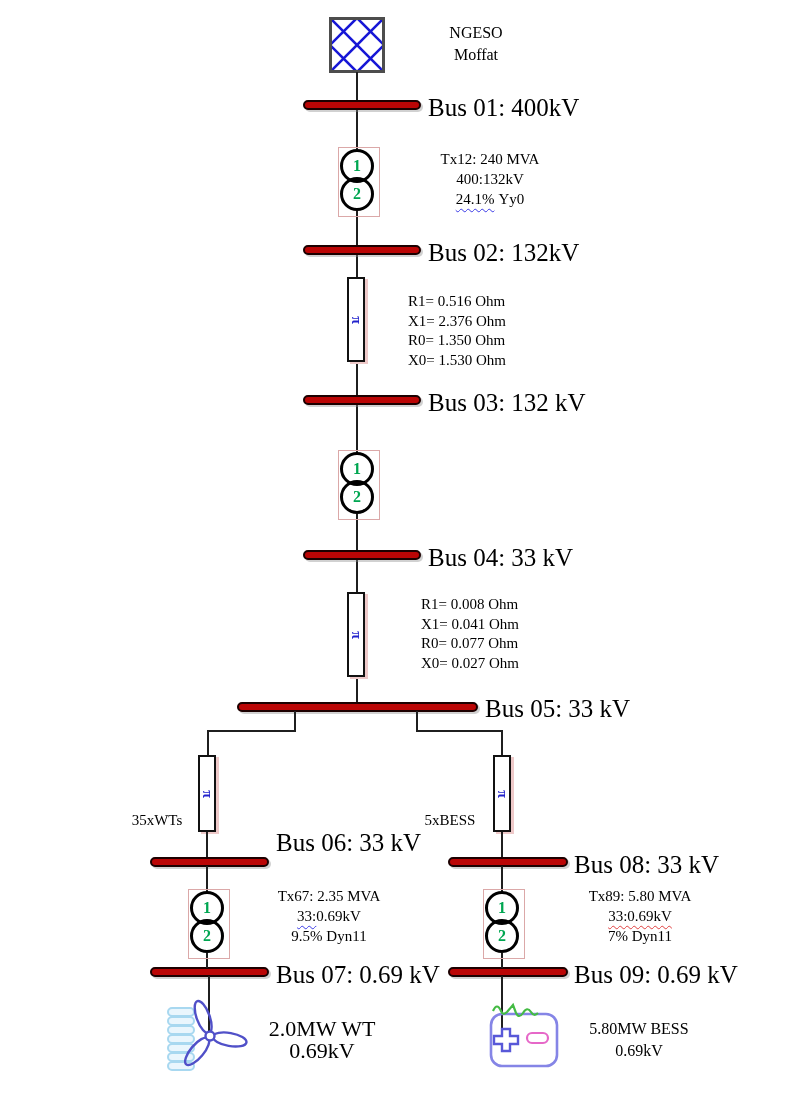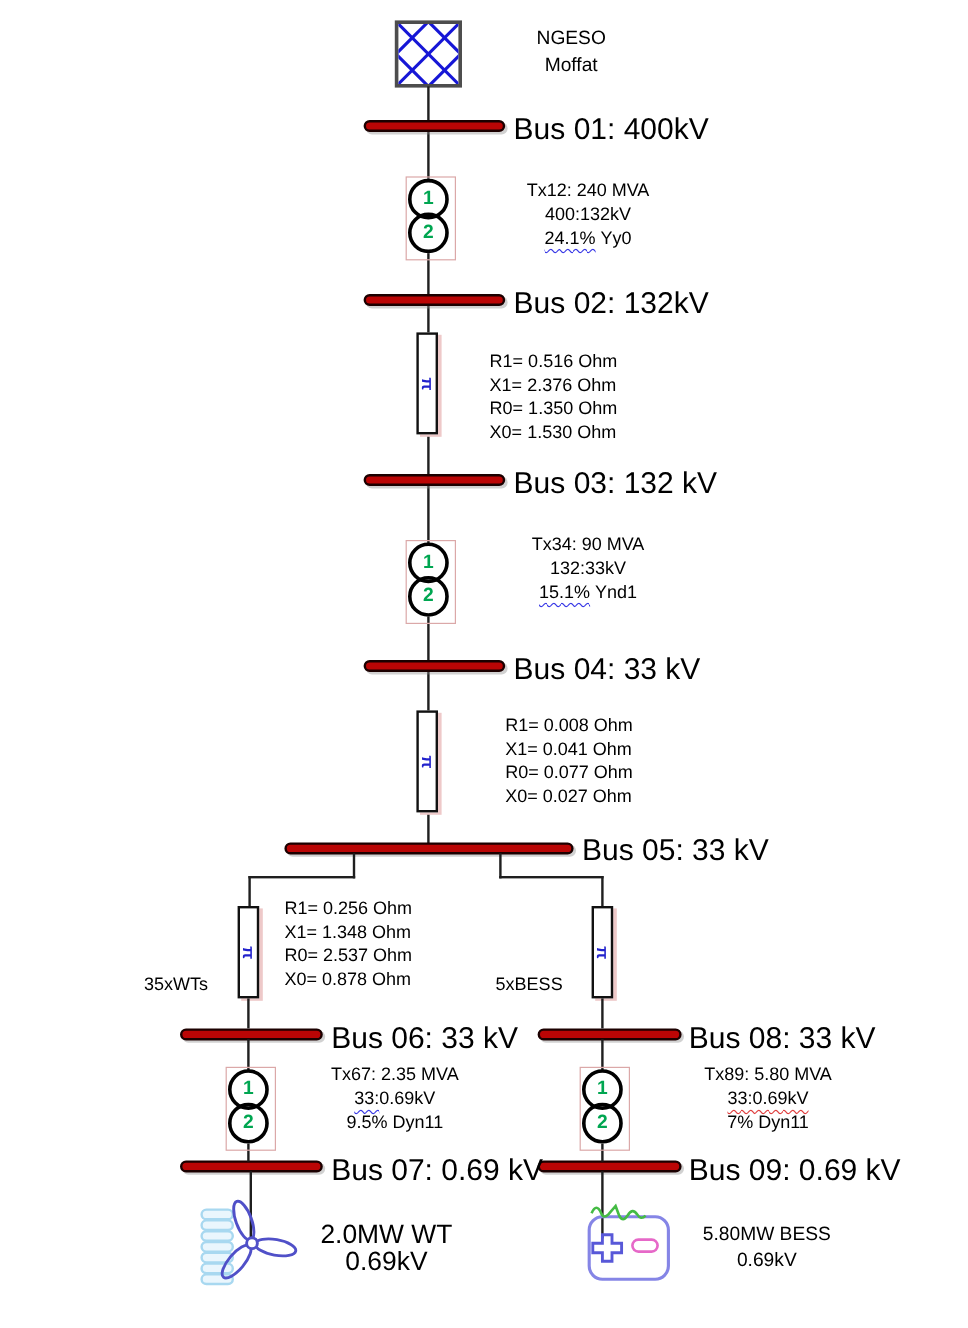--- a/index.html
+++ b/index.html
@@ -1,18 +1,18 @@
 <!DOCTYPE html>
 <html><head>
 <meta charset="utf-8">
 <style>
   html,body { margin:0; padding:0; background:#ffffff; }
   #canvas {
     position:relative; width:807px; height:1107px; background:#ffffff;
-    font-family:Liberation Sans, sans-serif; color:#000; overflow:hidden;
+    font-family:Liberation Serif, serif; color:#000; overflow:hidden;
   }
   .bus {
     position:absolute; height:6px; background:#bb0505;
     border:2px solid #1c0000; border-radius:5px;
     box-shadow:2px 2px 0 rgba(140,140,140,.4);
   }
   .bus-label { position:absolute; font-size:25px; white-space:nowrap; }
   .vline { position:absolute; width:2px; background:#1f1f1f; }
   .hline { position:absolute; height:2px; background:#1f1f1f; }
   .pi-line {
@@ -23,21 +23,21 @@
   .pi-glyph { color:#2222cc; font-weight:bold; font-size:14px; transform:rotate(90deg); }
   .tx-rect { position:absolute; border:1px solid #dba8a8; background:transparent; }
   .tx-circle {
     position:absolute; width:34px; height:34px; border-radius:50%;
     border:3px solid #000; background:transparent; box-sizing:border-box;
     display:flex; align-items:center; justify-content:center;
     font-size:16px; font-weight:bold; color:#00a651;
   }
   .lbl { position:absolute; font-size:15px; line-height:19.5px; white-space:nowrap; }
   .center { text-align:center; }
-  .right { text-align:left; }
+  .right { text-align:center; }
   .sq-blue { text-decoration:underline; text-decoration-style:wavy;
              text-decoration-color:#3a3ae6; text-decoration-thickness:1px; text-underline-offset:4px; }
   .sq-red  { text-decoration:underline; text-decoration-style:wavy;
              text-decoration-color:#e04040; text-decoration-thickness:1px; text-underline-offset:4px; }
   .after-mark { margin-left:4px; }
   .block-line { display:block; }
   svg { position:absolute; overflow:visible; }
 </style>
 </head>
 <body>
@@ -84,21 +84,21 @@
   <div class="bus" style="left:150px;top:857px;width:115px"></div>
   <div class="bus" style="left:150px;top:967px;width:115px"></div>
   <div class="bus" style="left:448px;top:857px;width:116px"></div>
   <div class="bus" style="left:448px;top:967px;width:116px"></div>
 
   <div class="bus-label" style="left:428px;top:94px">Bus 01: 400kV</div>
   <div class="bus-label" style="left:428px;top:239px">Bus 02: 132kV</div>
   <div class="bus-label" style="left:428px;top:389px">Bus 03: 132 kV</div>
   <div class="bus-label" style="left:428px;top:544px">Bus 04: 33 kV</div>
   <div class="bus-label" style="left:485px;top:695px">Bus 05: 33 kV</div>
-  <div class="bus-label" style="left:276px;top:851px">Bus 06: 33 kV</div>
+  <div class="bus-label" style="left:276px;top:829px">Bus 06: 33 kV</div>
   <div class="bus-label" style="left:276px;top:961px">Bus 07: 0.69 kV</div>
   <div class="bus-label" style="left:574px;top:851px">Bus 08: 33 kV</div>
   <div class="bus-label" style="left:574px;top:961px">Bus 09: 0.69 kV</div>
 
   <div class="tx-rect" style="left:338px;top:147px;width:40px;height:68px"></div>
   <div class="tx-circle" style="left:340px;top:149px">
       <span>1</span>
     </div>
   <div class="tx-circle" style="left:340px;top:177px">
       <span>2</span>
@@ -119,25 +119,20 @@
     <span class="block-line">X0= 1.530 Ohm</span>
   </div>
 
   <div class="tx-rect" style="left:338px;top:450px;width:40px;height:68px"></div>
   <div class="tx-circle" style="left:340px;top:452px">
       <span>1</span>
     </div>
   <div class="tx-circle" style="left:340px;top:480px">
       <span>2</span>
     </div>
-  <div class="lbl center" style="left:415px;top:444px;width:150px;line-height:20px;">
-    <span class="block-line">Tx34: 90 MVA</span>
-    <span class="block-line">132:33kV</span>
-    <span class="block-line"><span class="sq-blue">15.1%</span><span class="after-mark">Ynd1</span></span>
-  </div>
 
   <div class="pi-line" style="left:347px;top:592px;height:81px">
       <span class="pi-glyph">π</span>
     </div>
   <div class="lbl" style="left:421px;top:595px">
     <span class="block-line">R1= 0.008 Ohm</span>
     <span class="block-line">X1= 0.041 Ohm</span>
     <span class="block-line">R0= 0.077 Ohm</span>
     <span class="block-line">X0= 0.027 Ohm</span>
   </div>
@@ -145,26 +140,20 @@
   <div class="vline" style="left:294px;top:711px;height:21px"></div>
   <div class="hline" style="left:207px;top:730px;width:89px"></div>
   <div class="vline" style="left:207px;top:730px;height:26px"></div>
   <div class="vline" style="left:416px;top:711px;height:21px"></div>
   <div class="hline" style="left:416px;top:730px;width:87px"></div>
   <div class="vline" style="left:501px;top:730px;height:26px"></div>
 
   <div class="pi-line" style="left:198px;top:755px;height:73px">
       <span class="pi-glyph">π</span>
     </div>
-  <div class="lbl" style="left:237px;top:748px">
-    <span class="block-line">R1= 0.256 Ohm</span>
-    <span class="block-line">X1= 1.348 Ohm</span>
-    <span class="block-line">R0= 2.537 Ohm</span>
-    <span class="block-line">X0= 0.878 Ohm</span>
-  </div>
   <div class="lbl right" style="left:120px;top:811px;width:74px">35xWTs</div>
 
   <div class="pi-line" style="left:493px;top:755px;height:73px">
       <span class="pi-glyph">π</span>
     </div>
   <div class="lbl right" style="left:413px;top:811px;width:74px">5xBESS</div>
 
   <div class="vline" style="left:206px;top:832px;height:25px"></div>
   <div class="vline" style="left:206px;top:866px;height:26px"></div>
   <div class="vline" style="left:206px;top:953px;height:15px"></div>

